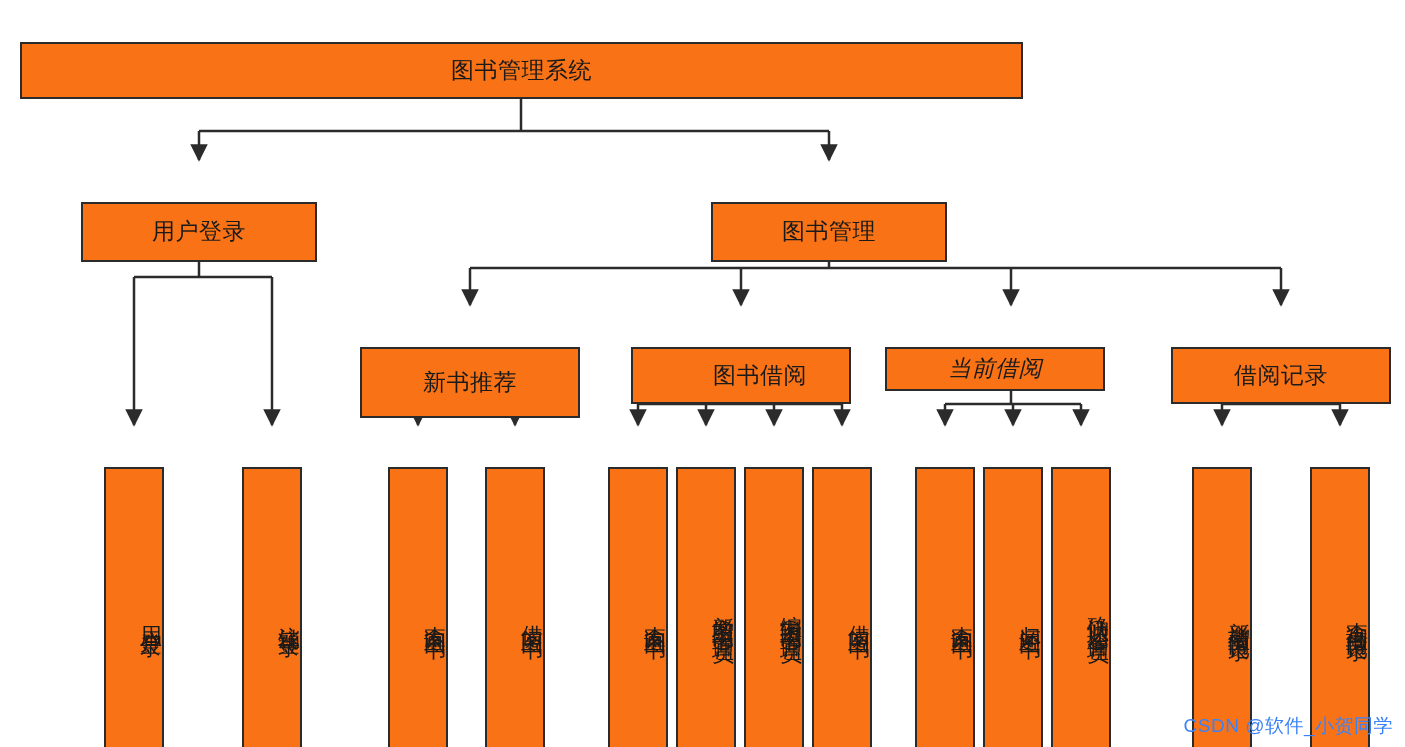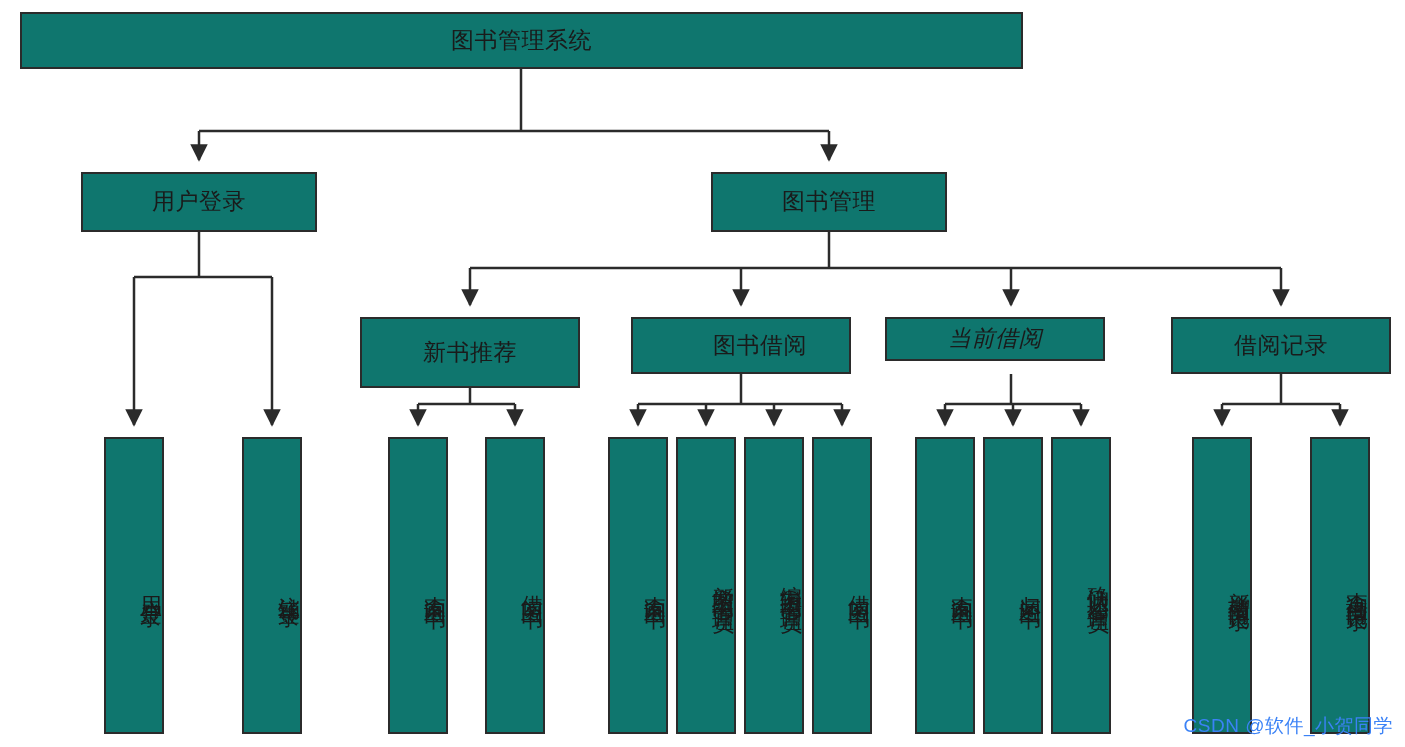--- a/index.html
+++ b/index.html
@@ -13,26 +13,27 @@
   #canvas {
     position: relative;
     width: 1405px;
     height: 747px;
     background: #ffffff;
     overflow: hidden;
   }
   .node {
     position: absolute;
     box-sizing: border-box;
-    background: #0f766e;
+    background: #f97316;
     border: 2.5px solid #2b2b2b;
     display: flex;
     align-items: center;
     justify-content: center;
     color: #1a1a1a;
+    margin-top: 30px;
   }
   .node.horiz {
     font-size: 23px;
     letter-spacing: 0.5px;
     line-height: 1.1;
   }
   .node.vert {
     writing-mode: vertical-rl;
     text-orientation: upright;
     font-size: 22px;

